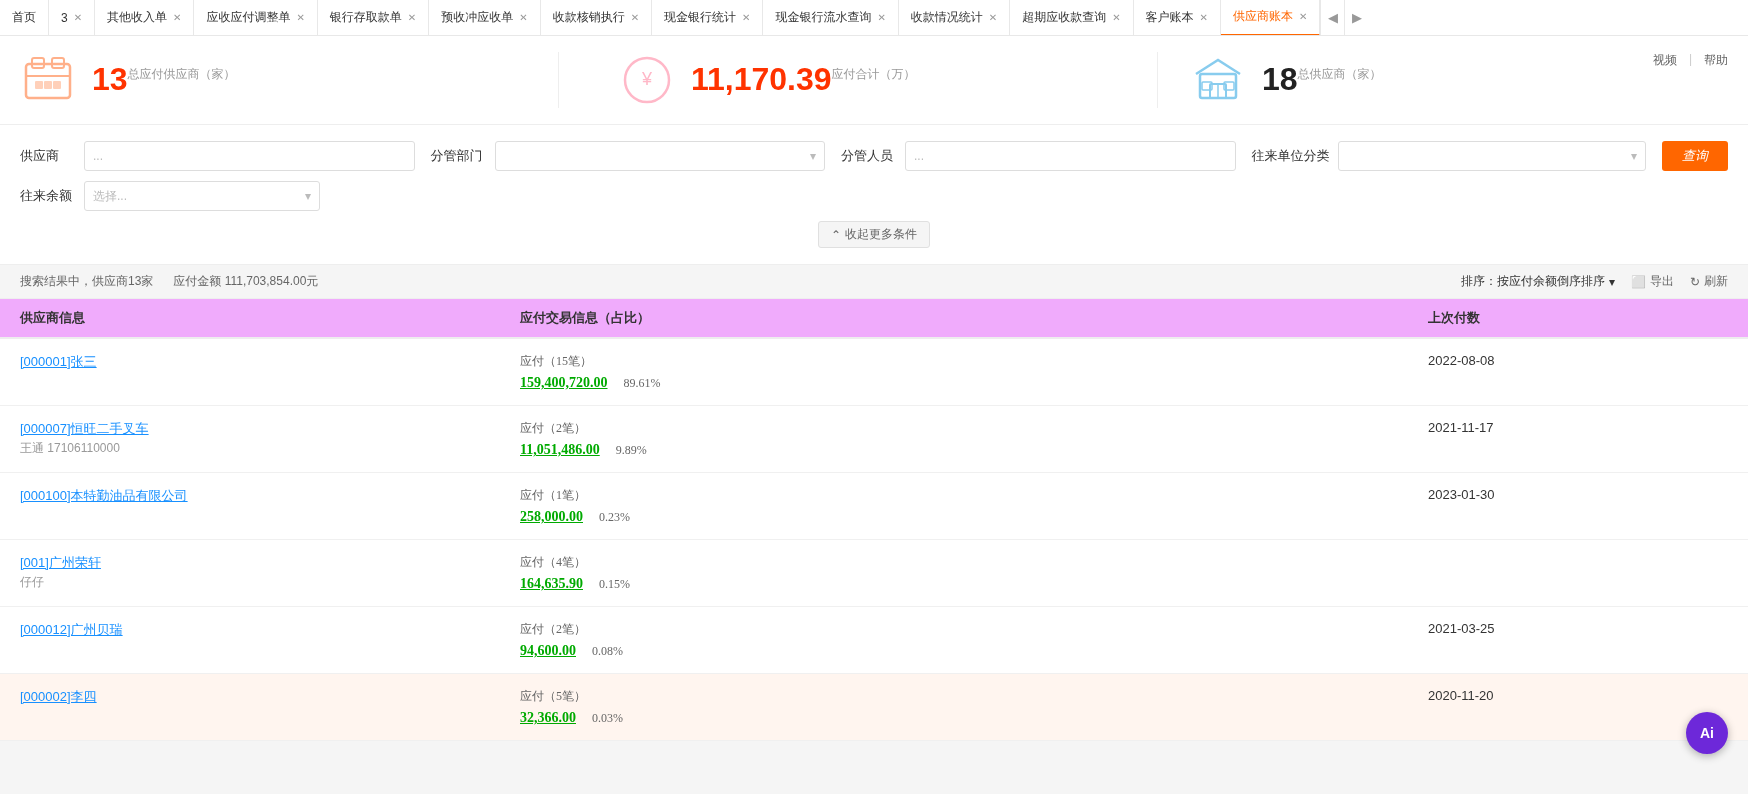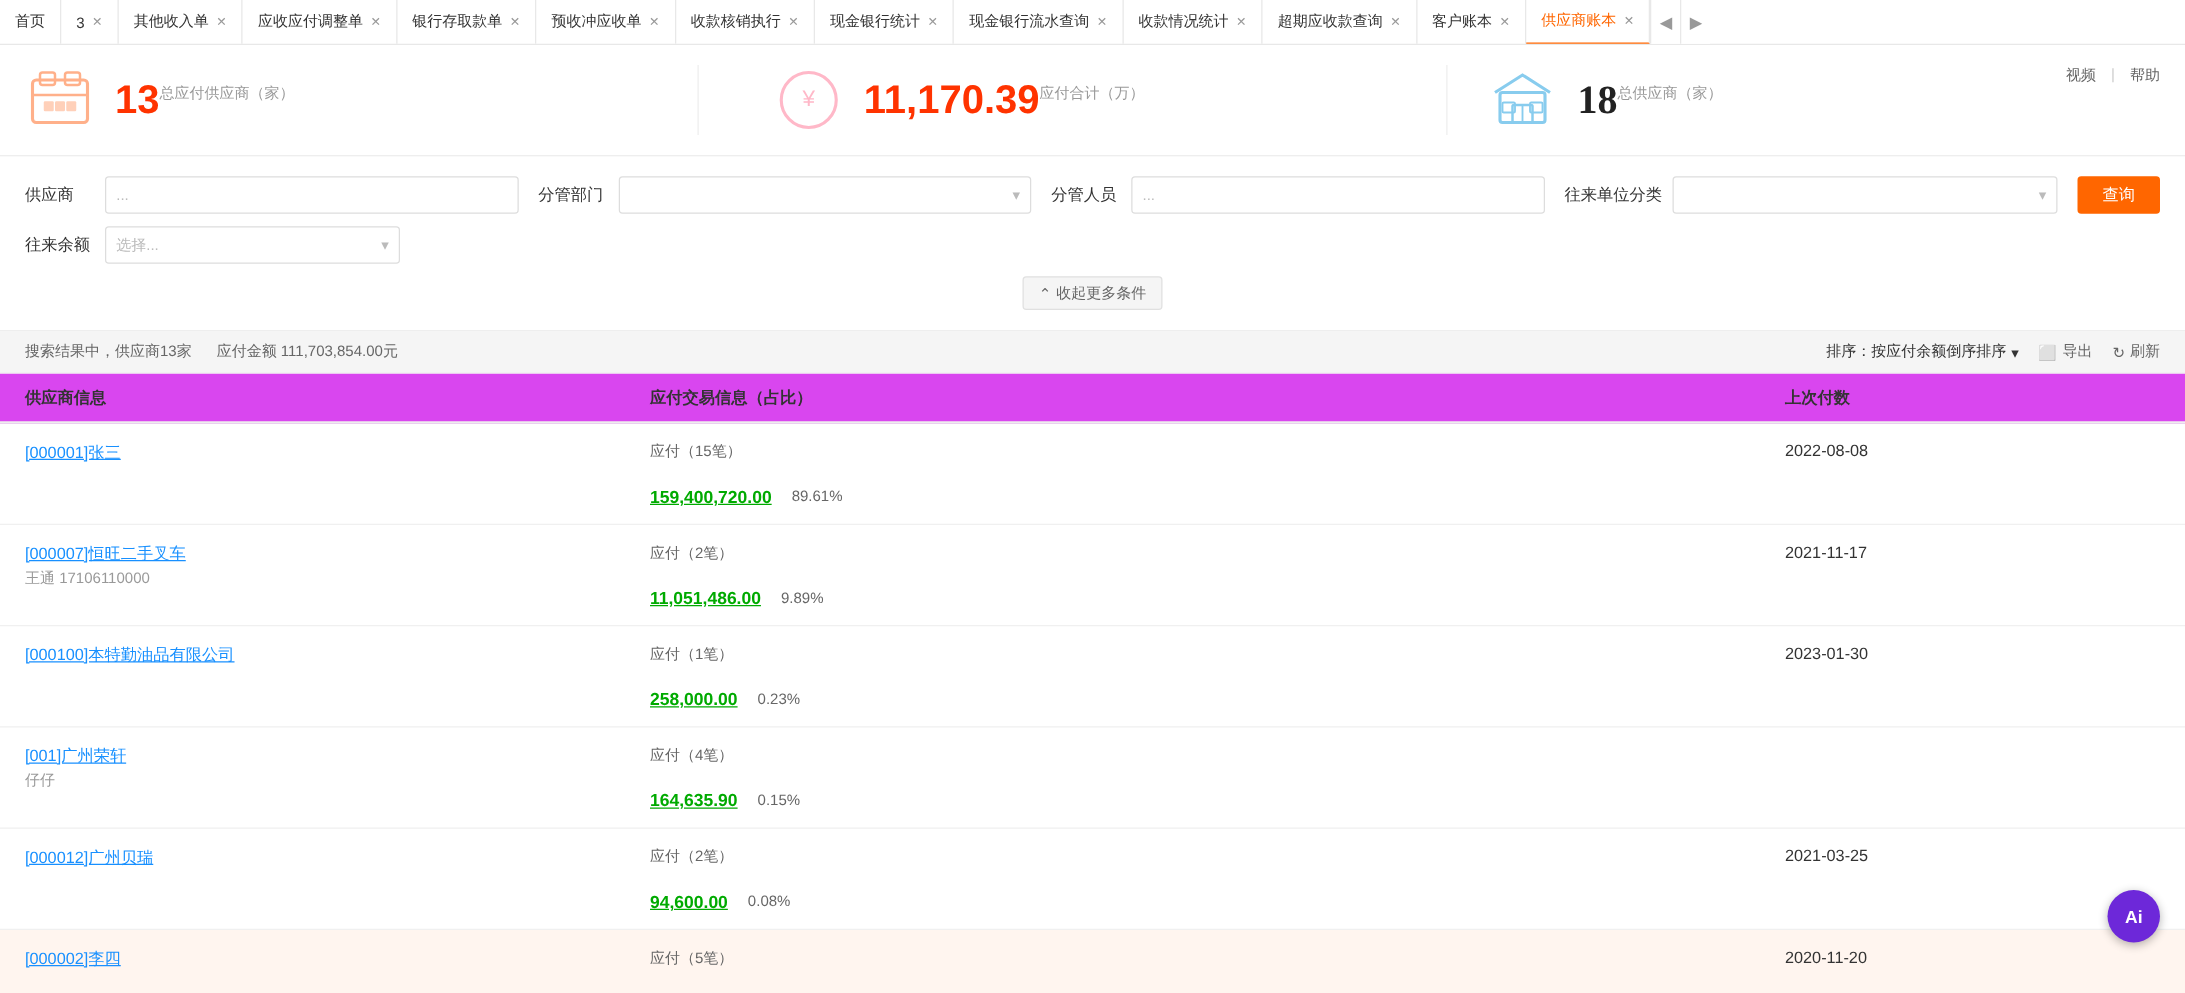--- a/index.html
+++ b/index.html
@@ -25,39 +25,39 @@
     .header-actions span { cursor: pointer; }
     .divider-v { color: #ccc; }
 
     
     .filter-area { background: #fff; padding: 16px 20px; border-bottom: 1px solid #eee; }
     .filter-row { display: flex; align-items: center; gap: 16px; margin-bottom: 10px; }
     .filter-item { display: flex; align-items: center; gap: 8px; flex: 1; }
     .filter-label { font-size: 13px; color: #333; white-space: nowrap; min-width: 56px; }
     .filter-input { flex: 1; height: 30px; border: 1px solid #ddd; border-radius: 3px; padding: 0 8px; font-size: 12px; color: #999; display: flex; align-items: center; justify-content: space-between; cursor: pointer; background: #fff; }
     .filter-input span { color: #ccc; }
-    .search-btn { background: #ff6600; color: #fff; border: none; padding: 6px 20px; border-radius: 3px; cursor: pointer; font-size: 13px; white-space: nowrap; }
+    .search-btn { background: #ff6600; color: #fff; border: none; padding: 6px 20px; border-radius: 3px; cursor: pointer; font-size: 13px; white-space: nowrap; font-style: italic; }
     .collapse-btn { display: flex; align-items: center; justify-content: center; gap: 4px; font-size: 12px; color: #666; cursor: pointer; background: #f5f5f5; border: 1px solid #e0e0e0; border-radius: 3px; padding: 4px 12px; margin: 0 auto; width: fit-content; }
 
     
     .results-bar { display: flex; align-items: center; justify-content: space-between; padding: 8px 20px; background: #f5f5f5; font-size: 12px; color: #666; border-bottom: 1px solid #eee; }
     .results-left { display: flex; gap: 20px; }
     .results-right { display: flex; align-items: center; gap: 16px; }
     .sort-btn { display: flex; align-items: center; gap: 4px; cursor: pointer; color: #333; font-size: 12px; }
     .action-btn { display: flex; align-items: center; gap: 4px; cursor: pointer; color: #666; font-size: 12px; }
 
     
     .main-table { background: #fff; width: 100%; }
-    .table-header { display: grid; grid-template-columns: 500px 1fr 300px; border-bottom: 2px solid #eee; padding: 10px 20px; background: #d946ef; }
+    .table-header { display: grid; grid-template-columns: 500px 1fr 300px; border-bottom: 2px solid #eee; padding: 10px 20px; background: #f0abfc; }
     .th { font-size: 13px; color: #333; font-weight: 600; }
     .table-row { display: grid; grid-template-columns: 500px 1fr 300px; padding: 14px 20px; border-bottom: 1px solid #f0f0f0; align-items: start; }
     .table-row.highlighted { background: #fff5ef; }
     .supplier-name { color: #1890ff; font-size: 13px; text-decoration: underline; cursor: pointer; }
     .supplier-sub { font-size: 12px; color: #999; margin-top: 2px; }
-    .transaction-info { display: flex; flex-direction: column; gap: 19px; }
+    .transaction-info { display: flex; flex-direction: column; gap: 5px; font-family: Liberation Serif, serif; }
     .tx-label { font-size: 12px; color: #666; }
     .tx-amount { font-size: 14px; color: #00aa00; font-weight: 600; cursor: pointer; text-decoration: underline; }
     .tx-percent { font-size: 12px; color: #666; margin-left: 16px; }
     .tx-row { display: flex; align-items: center; }
     .last-pay { font-size: 13px; color: #333; }
 
     
     ::-webkit-scrollbar { width: 6px; }
     ::-webkit-scrollbar-track { background: #f1f1f1; }
     ::-webkit-scrollbar-thumb { background: #ccc; border-radius: 3px; }
@@ -147,21 +147,21 @@
         <circle cx="26" cy="26" r="22" fill="none" stroke="#ffb8c8" stroke-width="2.5"></circle>
         <text x="26" y="31" text-anchor="middle" font-size="18" fill="#ffb8c8" font-family="sans-serif">¥</text>
       </svg>
     </div>
     <div class="stat-info">
       <span class="stat-number">11,170.39</span>
       <span class="stat-label">应付合计（万）</span>
     </div>
   </div>
 
-  <div class="stat-card" style="padding-left:32px;font-family:Liberation Serif, serif;">
+  <div class="stat-card" style="padding-left:32px;">
     <div class="stat-icon">
       <svg viewBox="0 0 52 52" fill="none" xmlns="http://www.w3.org/2000/svg">
         <rect x="8" y="20" width="36" height="24" rx="2" fill="none" stroke="#88ccee" stroke-width="2.5"></rect>
         <path d="M4 20 L26 6 L48 20" stroke="#88ccee" stroke-width="2.5" fill="none"></path>
         <rect x="18" y="30" width="16" height="14" rx="1" fill="none" stroke="#88ccee" stroke-width="2"></rect>
         <rect x="10" y="28" width="10" height="8" rx="1" fill="none" stroke="#88ccee" stroke-width="1.5"></rect>
         <rect x="32" y="28" width="10" height="8" rx="1" fill="none" stroke="#88ccee" stroke-width="1.5"></rect>
         <line x1="26" y1="30" x2="26" y2="44" stroke="#88ccee" stroke-width="1.5"></line>
       </svg>
     </div>

